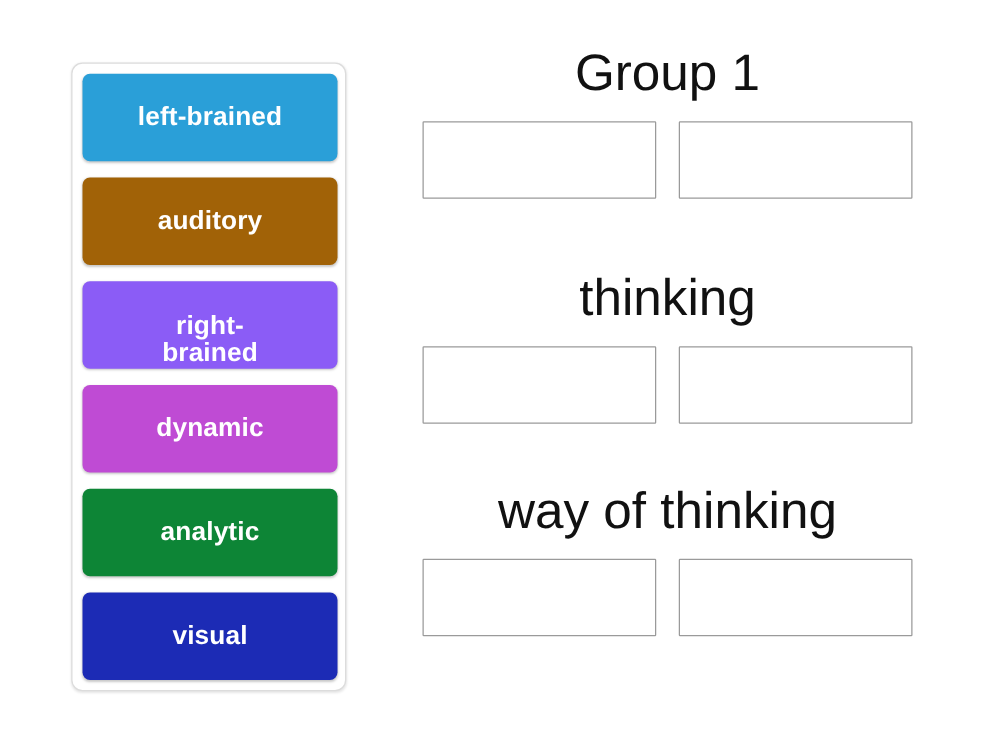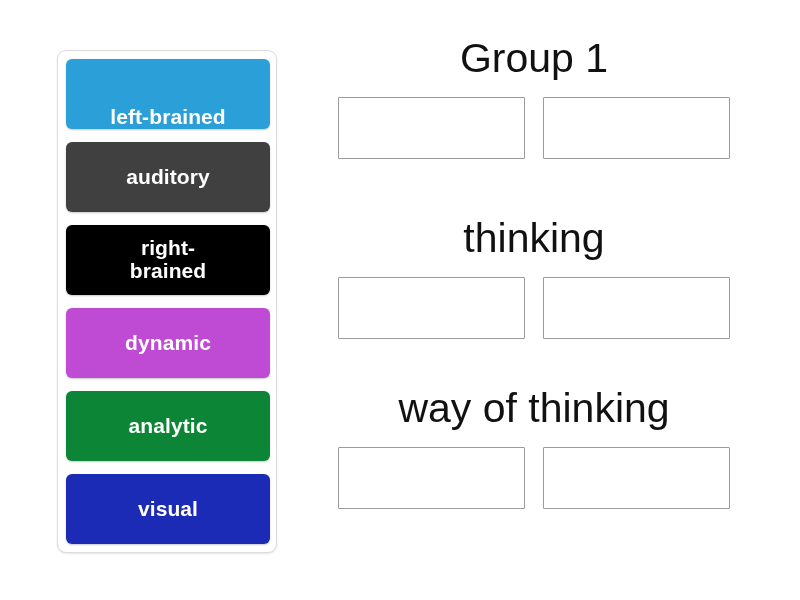--- a/index.html
+++ b/index.html
@@ -107,27 +107,27 @@
   .group-1 .group-title { margin-top: 0px; }
   .group-2 .group-title { margin-top: 10px; }
   .group-3 .group-title { margin-top: 10px; }
 </style>
 </head>
 <body>
 
 <div id="stage">
 
   <div class="tile-tray">
-    <div class="tile" style="background: rgb(42, 159, 216); align-items: flex-end;">
+    <div class="tile" style="background: rgb(42, 159, 216);">
       <span>left-brained</span>
     </div>
-    <div class="tile" style="background: #404040;">
+    <div class="tile" style="background: #a16207;">
       <span>auditory</span>
     </div>
-    <div class="tile" style="background: #000000;">
+    <div class="tile" style="background: #8b5cf6; align-items: flex-end;">
       <span>right-<br>brained</span>
     </div>
     <div class="tile" style="background: rgb(191, 75, 212);">
       <span>dynamic</span>
     </div>
     <div class="tile" style="background: rgb(13, 133, 54);">
       <span>analytic</span>
     </div>
     <div class="tile" style="background: rgb(28, 43, 181); justify-content: center;">
       <span>visual</span>

